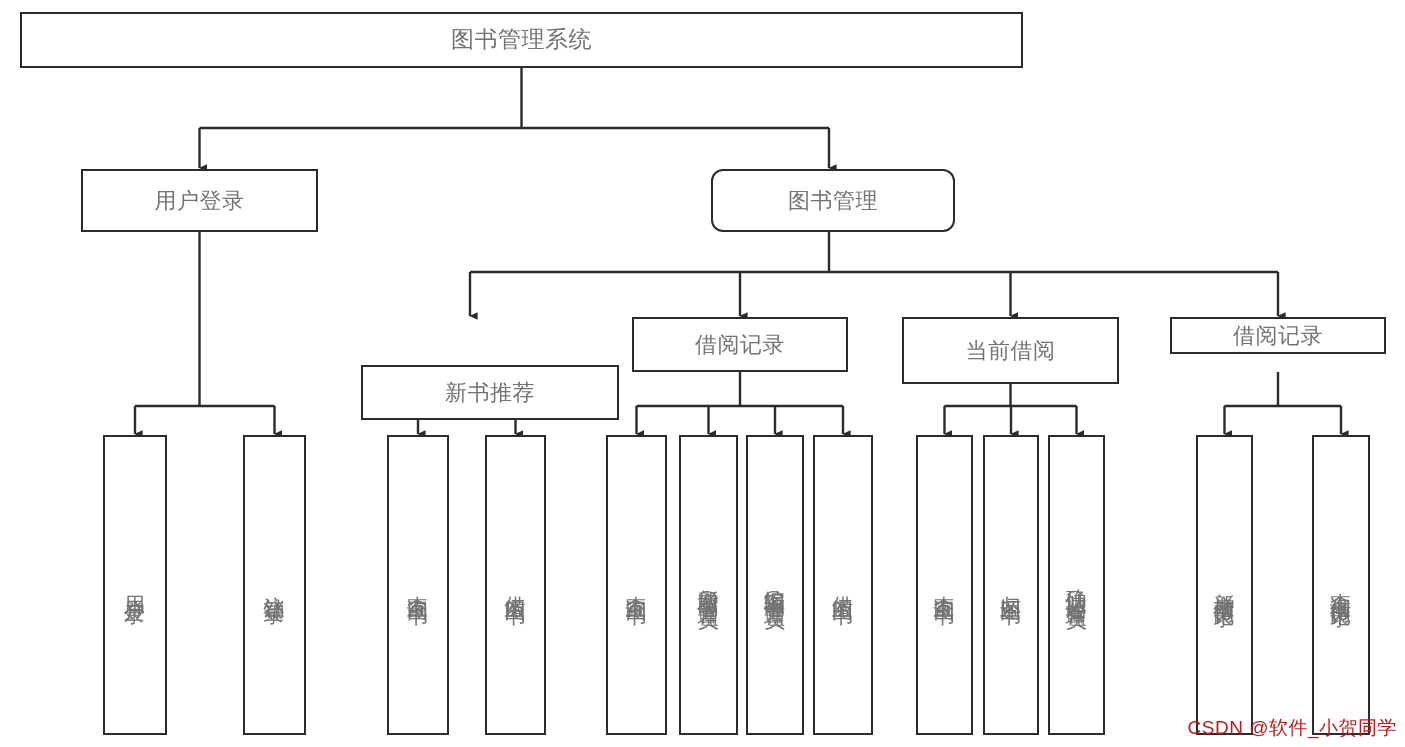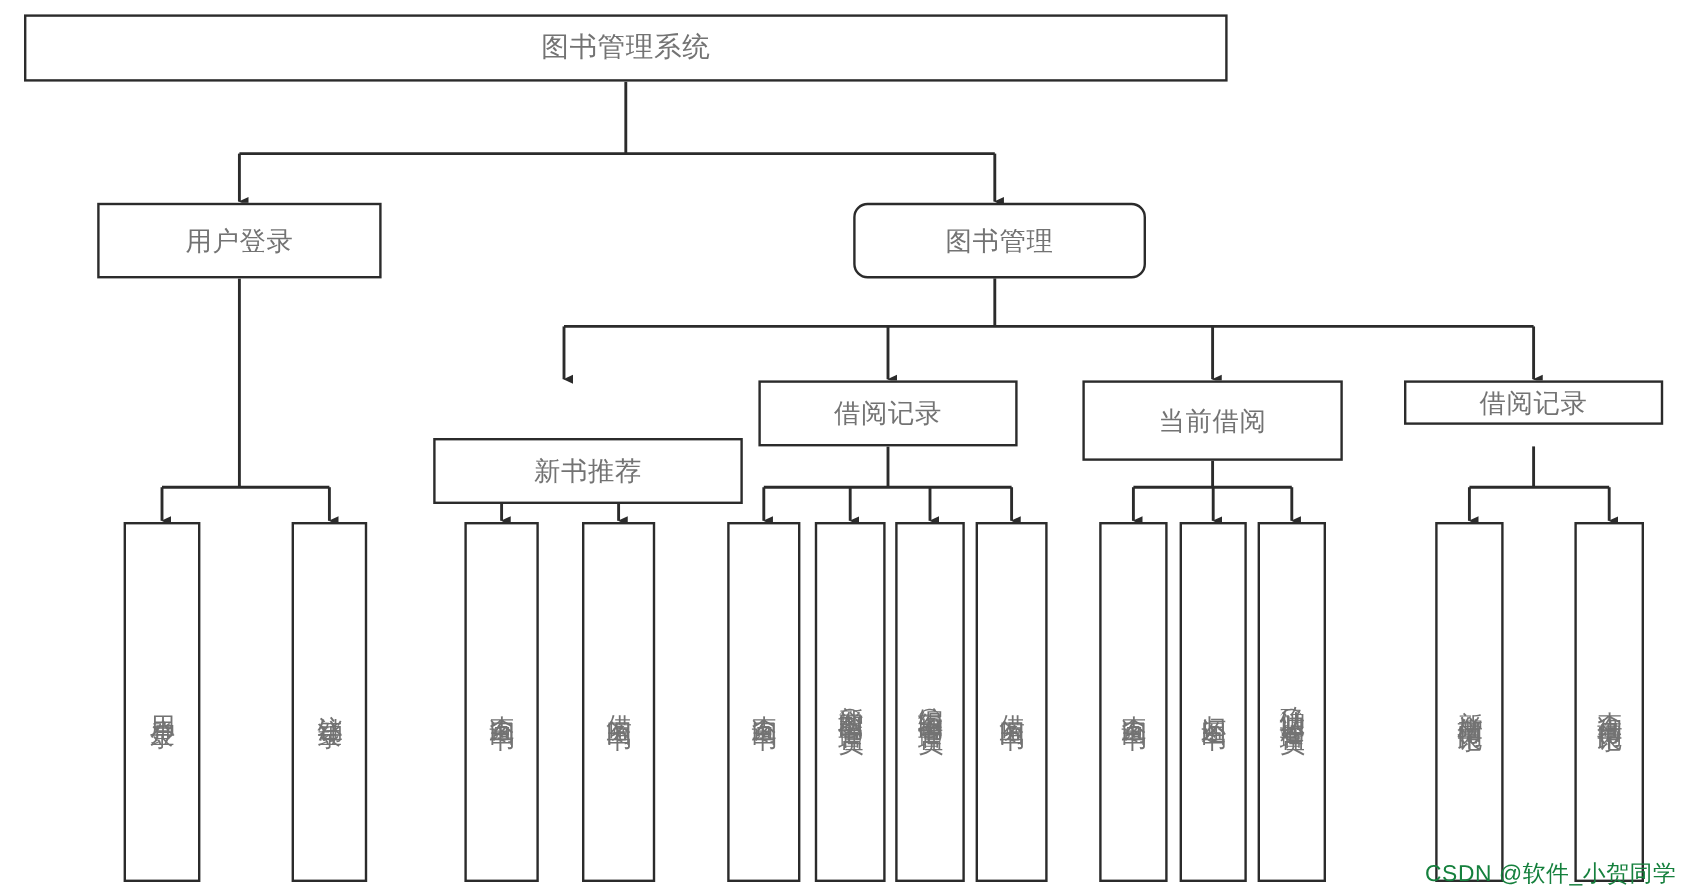--- a/index.html
+++ b/index.html
@@ -63,21 +63,21 @@
     letter-spacing: 3px;
     line-height: 1;
     white-space: nowrap;
     max-height: 100%;
   }
   .watermark {
     position: absolute;
     right: 8px;
     bottom: 6px;
     font-size: 19px;
-    color: #15803d;
+    color: #b91c1c;
     white-space: nowrap;
     letter-spacing: 0.5px;
   }
 </style>
 </head>
 <body>
 
 <div id="diagram-root">
 
   <svg class="edges" viewBox="0 0 1405 747" xmlns="http://www.w3.org/2000/svg">

